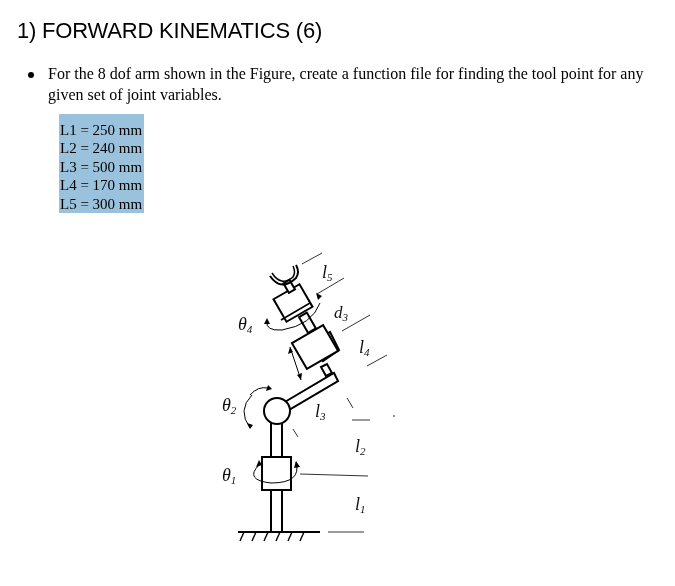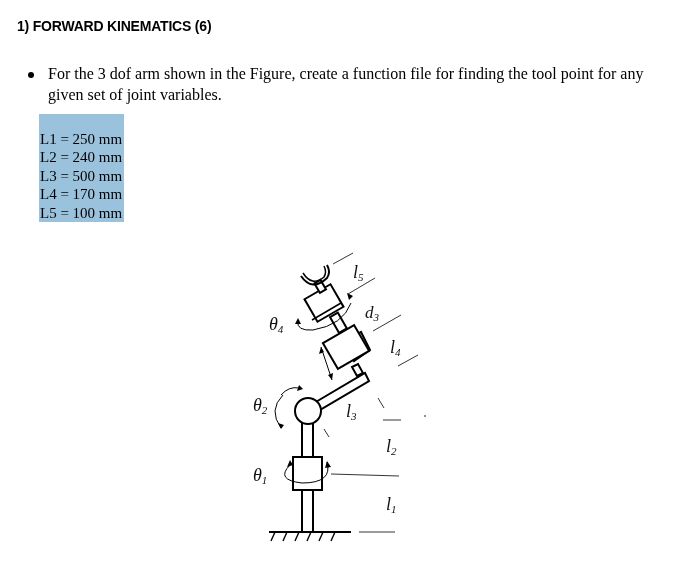--- a/index.html
+++ b/index.html
@@ -1,54 +1,54 @@
 <!DOCTYPE html>
 <html><head>
 <meta charset="utf-8">
 <style>
   html, body { margin: 0; padding: 0; background: #ffffff; }
   body { width: 675px; height: 586px; position: relative; overflow: hidden; }
   .heading {
     position: absolute; left: 17px; top: 18px;
-    font-family: "Liberation Sans", sans-serif; font-weight: bold;
-    font-size: 14px; color: #000; letter-spacing: -0.2px;
+    font-family: "Liberation Sans", sans-serif; font-weight: normal;
+    font-size: 22px; color: #000; letter-spacing: -0.2px;
   }
   .bullet {
     position: absolute; left: 28px; top: 72px;
     width: 6px; height: 6px; background: #000; border-radius: 50%;
   }
   .para {
     position: absolute; left: 48px; top: 63px; width: 610px;
     font-family: "Liberation Serif", serif; font-size: 16px; line-height: 21px;
     color: #000;
   }
   .params {
-    position: absolute; left: 39px; top: 114px;
+    position: absolute; left: 59px; top: 114px;
     background: #9bc2dc;
     font-family: "Liberation Serif", serif; font-size: 15px; line-height: 18.4px;
-    color: #000; padding: 16px 2px 0 1px;
+    color: #000; padding: 7px 2px 0 1px;
   }
   .params div { white-space: nowrap; }
-  .figure { position: absolute; left: 233px; top: 240px; text-align: center; }
+  .figure { position: absolute; left: 202px; top: 240px; text-align: center; }
   .lbl { font-family: "Liberation Serif", serif; font-style: italic; fill: #111; }
 </style>
 </head>
 <body>
 
 <div class="heading">1) FORWARD KINEMATICS (6)</div>
 
 <div class="bullet"></div>
-<div class="para">For the 3 dof arm shown in the Figure, create a function file for finding the tool point for any given set of joint variables.</div>
+<div class="para">For the 8 dof arm shown in the Figure, create a function file for finding the tool point for any given set of joint variables.</div>
 
 <div class="params">
   <div>L1 = 250 mm</div>
   <div>L2 = 240 mm</div>
   <div>L3 = 500 mm</div>
   <div>L4 = 170 mm</div>
-  <div>L5 = 100 mm</div>
+  <div>L5 = 300 mm</div>
 </div>
 
 <div class="figure">
 <svg width="220" height="310" viewBox="220 240 220 310" xmlns="http://www.w3.org/2000/svg">
   <g stroke="#000" fill="none" stroke-width="2">
 
     <line x1="256" y1="532" x2="338" y2="532"></line>
     <g stroke-width="1.4">
       <line x1="262" y1="532" x2="258" y2="541"></line>
       <line x1="274" y1="532" x2="270" y2="541"></line>

